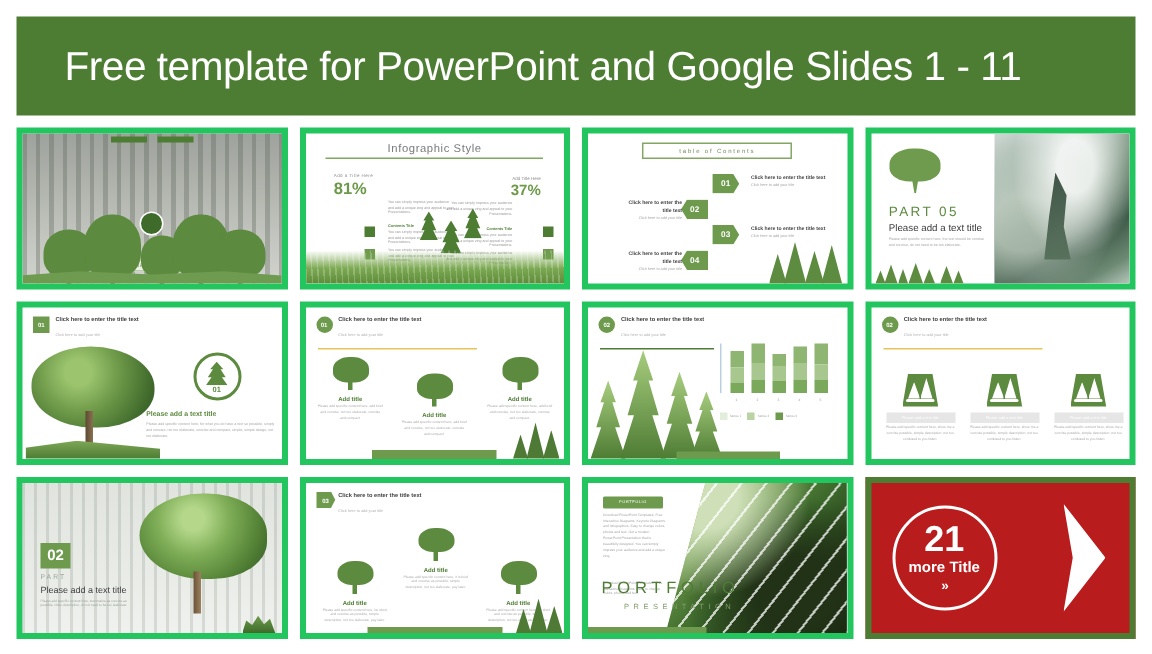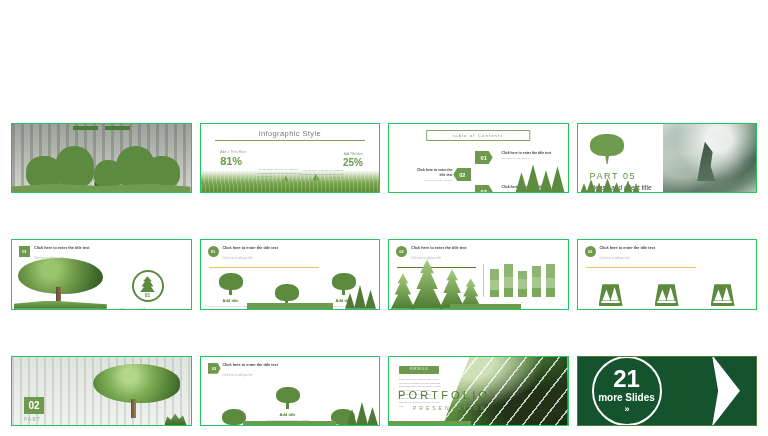--- a/index.html
+++ b/index.html
@@ -33,23 +33,22 @@
     position: absolute; left: 11px; top: 85px;
     width: 746px; height: 341px;
     display: grid;
     grid-template-columns: repeat(4, 1fr);
     grid-template-rows: repeat(3, 1fr);
     gap: 8px 8px;
   }
   .card {
     position: relative;
     background: #ffffff;
-    border: 1px solid #22c55e;
+    border: 4px solid #22c55e;
     overflow: hidden;
-    margin-top: 38px;
   }
 
   
   .s1 { background: linear-gradient(180deg,#9a9e99 0%,#b4b7b1 35%,#cfd2cc 70%,#e2e4df 100%); }
   .s1 .forest-stripes {
     position:absolute; inset:0;
     background: repeating-linear-gradient(90deg,
       rgba(120,126,118,.55) 0px, rgba(120,126,118,.55) 3px,
       rgba(168,172,164,.30) 3px, rgba(168,172,164,.30) 9px);
   }
@@ -275,40 +274,43 @@
   }
   .s11 .pill2 { position:absolute; left:10px; top:9px; width:40px; height:8px; background:#6d9a4c;
      border-radius:1px; color:#fff; font-size:2.6px; display:flex; align-items:center; justify-content:center; letter-spacing:.4px;}
   .s11 .ptxt { position:absolute; left:10px; top:21px; width:42px; font-size:2.3px; color:#a3a3a3; line-height:1.7; }
   .s11 .ptxt2 { position:absolute; left:10px; top:66px; width:42px; font-size:2.3px; color:#a3a3a3; line-height:1.7; }
   .s11 .pf { position:absolute; left:9px; bottom:24px; font-size:11px; color:#4d7c33; letter-spacing:3.2px; }
   .s11 .pp { position:absolute; left:24px; bottom:14px; font-size:5px; color:#7f9c6c; letter-spacing:3px; }
   .s11 .grbar { position:absolute; left:0; bottom:0; width:46%; height:4px; background:#6d9a4c; }
 
   
-  .s12 { background:#14532d; border-color:#4d7c33; display:flex; align-items:center; }
+  .s12 { background:#b91c1c; border-color:#4d7c33; display:flex; align-items:center; }
   .s12 .circ {
     position:absolute; left:14px; top:50%; transform:translateY(-50%);
     width:70px; height:70px; border:2px solid #fff; border-radius:50%;
     display:flex; flex-direction:column; align-items:center; justify-content:center; color:#fff;
   }
   .s12 .circ .n { font-size:24px; font-weight:bold; line-height:1; }
   .s12 .circ .m { font-size:10px; font-weight:bold; margin-top:1px; }
   .s12 .circ .a { font-size:9px; font-weight:bold; margin-top:1px; letter-spacing:-1px; }
   .s12 .chev {
     position:absolute; right:16px; top:50%; transform:translateY(-50%);
     width:28px; height:72px; background:#fff;
     clip-path: polygon(0 0, 100% 50%, 0 100%, 22% 50%);
   }
 </style>
 </head>
 <body>
 
 <div id="page">
 
+  <div class="banner">
+    <div class="banner-title">Free template for PowerPoint and Google Slides 1 - 11</div>
+  </div>
 
   <div class="grid">
 
     <div class="card s1">
       <div class="forest-stripes"></div>
       <div class="topbar1"></div>
       <div class="topbar2"></div>
       <div class="badge-circ"></div>
       <div class="cover-sub">Free template</div>
       <div class="cover-btn">slidesppt.net</div>
@@ -322,21 +324,21 @@
       <div class="greenfloor"></div>
     </div>
 
     <div class="card s2">
       <div class="hdr">Infographic Style</div>
       <div class="hdr-rule"></div>
 
       <div class="pct-l-lab">Add a Title Here</div>
       <div class="pct-l">81%</div>
       <div class="pct-r-lab">Add Title Here</div>
-      <div class="pct-r">25%</div>
+      <div class="pct-r">37%</div>
 
       <div class="blk" style="left:32%;top:44px">
         <span>You can simply impress your audience and add a unique zing and appeal to your Presentations.</span>
       </div>
       <div class="blk" style="left:32%;top:58px">
         <span class="blkh">Contents Title</span>
         <span>You can simply impress your audience and add a unique zing and appeal to your Presentations.</span>
       </div>
       <div class="blk" style="left:32%;top:76px">
         <span>You can simply impress your audience and add a unique zing and appeal to your Presentations.</span>
@@ -637,20 +639,20 @@
       <div class="ptxt">Download PowerPoint Templates, Free Interactive Diagrams, Keynote Diagrams and Infographics. Easy to change colors, photos and text. Get a modern PowerPoint Presentation that is beautifully designed. You can simply impress your audience and add a unique zing.</div>
       <div class="ptxt2">Download PowerPoint Templates, Free Interactive Diagrams. Easy to change colors, photos and text.</div>
       <div class="pf">PORTFOLIO</div>
       <div class="pp">PRESENTATION</div>
       <div class="grbar"></div>
     </div>
 
     <div class="card s12">
       <div class="circ">
         <div class="n">21</div>
-        <div class="m">more Slides</div>
+        <div class="m">more Title</div>
         <div class="a">»</div>
       </div>
       <div class="chev"></div>
     </div>
 
   </div>
 </div>
 
 </body></html>

